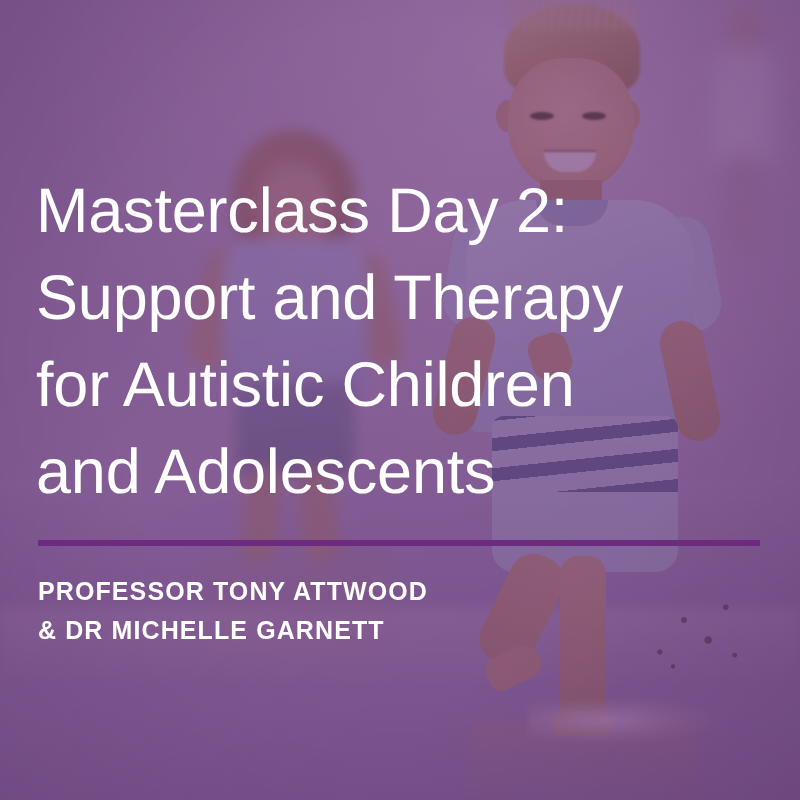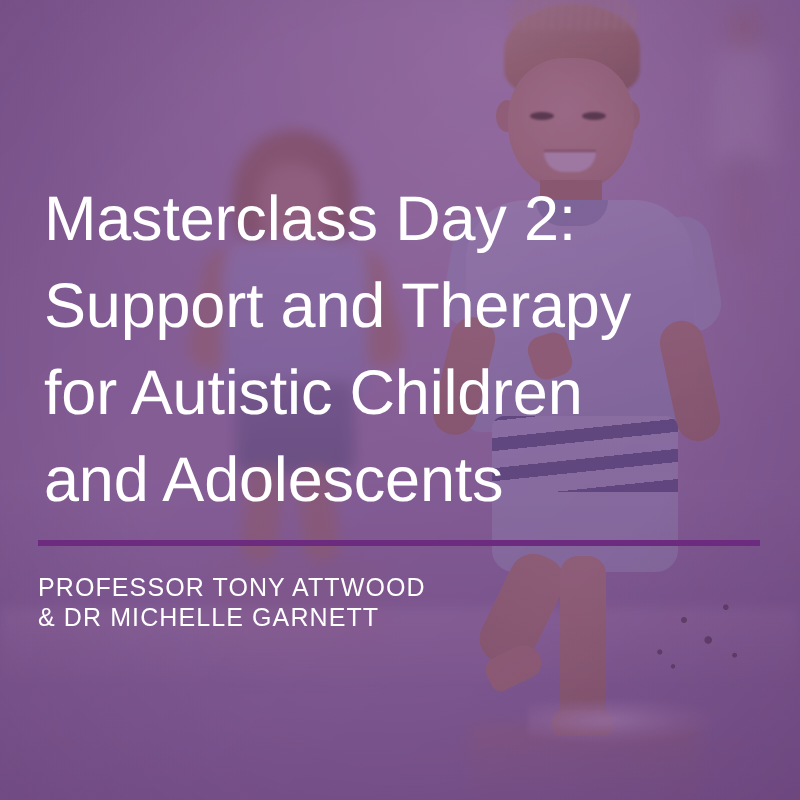--- a/index.html
+++ b/index.html
@@ -320,21 +320,21 @@
     position: absolute;
     inset: 0;
     z-index: 10;
   }
 
   .headline {
     position: absolute;
     left: 36px;
     top: 168px;
     width: 724px;
-    margin: 8px;
+    margin: 0;
     color: #ffffff;
     font-family: "Liberation Sans", sans-serif;
     font-weight: 300;
     font-size: 63px;
     line-height: 87px;
     letter-spacing: -0.2px;
     white-space: pre-line;
     text-rendering: geometricPrecision;
   }
 
@@ -348,23 +348,23 @@
   }
 
   .presenters {
     position: absolute;
     left: 38px;
     top: 572px;
     width: 700px;
     margin: 0;
     color: #ffffff;
     font-family: "Liberation Sans", sans-serif;
-    font-weight: normal;
+    font-weight: bold;
     font-size: 25px;
-    line-height: 30px;
+    line-height: 39px;
     letter-spacing: 1.1px;
     text-transform: uppercase;
     white-space: pre-line;
   }
 </style>
 </head>
 <body>
 
 <div id="banner">
 

